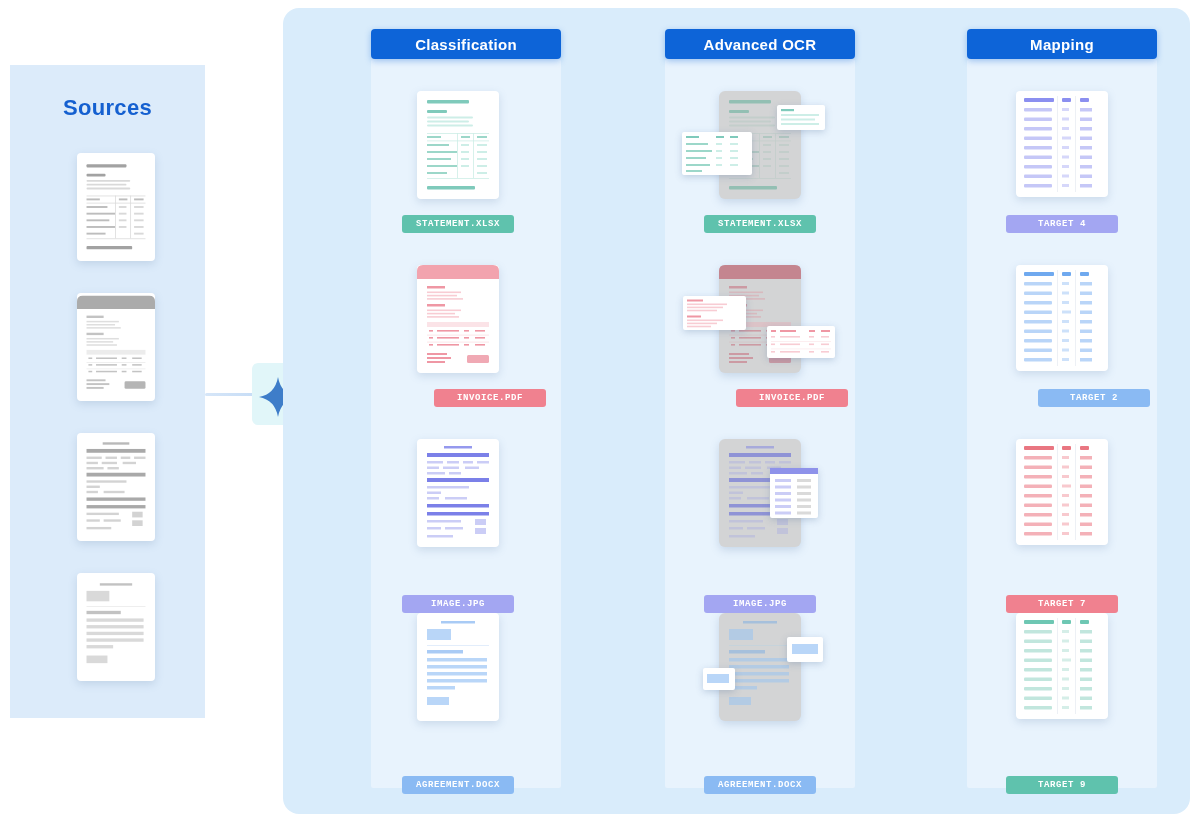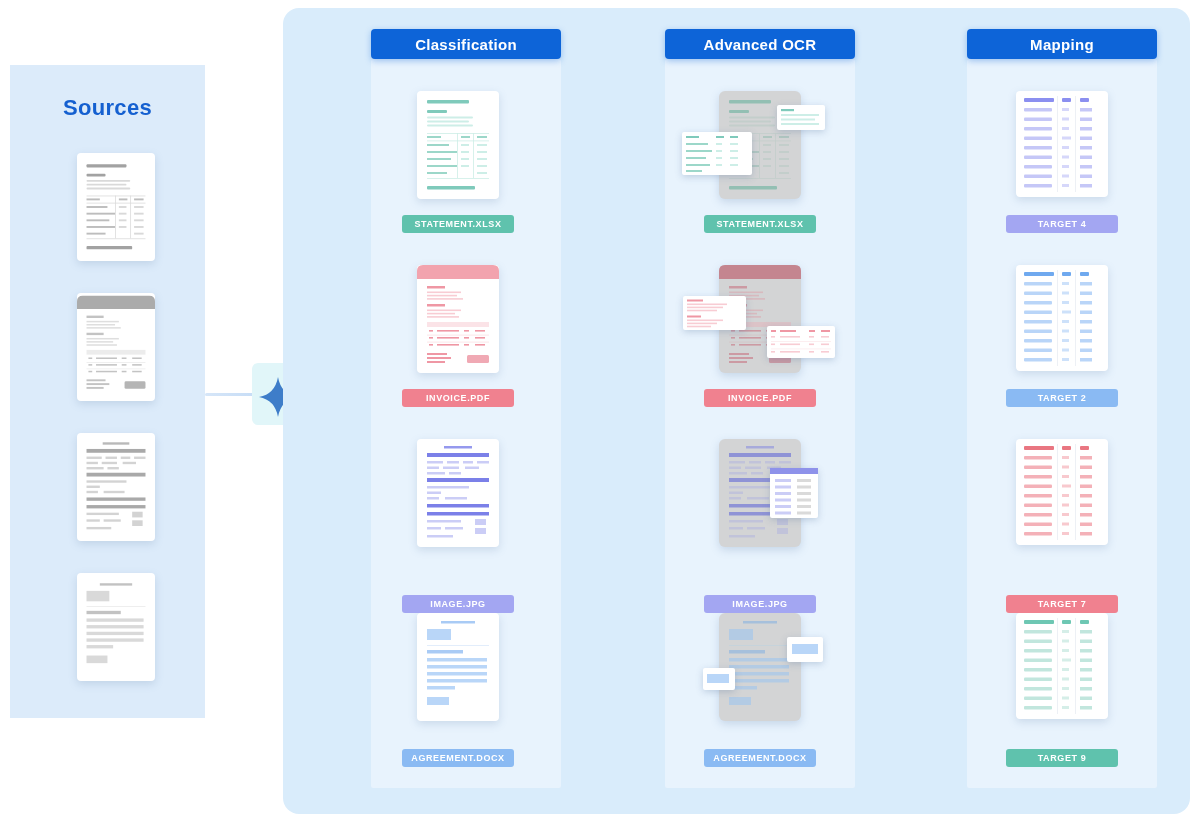--- a/index.html
+++ b/index.html
@@ -11,33 +11,33 @@
   .sources-title { position:absolute; left:0; top:30px; width:100%; text-align:center; font-size:22px; font-weight:bold; letter-spacing:.3px; }
 
   
   .doc { position:absolute; width:82px; height:108px; background:#fff; border-radius:4px; box-shadow:0 3px 9px rgba(96,128,170,.22); }
   .doc svg { position:absolute; inset:0; width:100%; height:100%; }
   .src-doc { left:67px; width:78px; height:108px; }
   .s1 { top:88px; } .s2 { top:228px; } .s3 { top:368px; } .s4 { top:508px; }
 
   
   .r1 { top:91px; } .r2 { top:265px; } .r3 { top:439px; } .r4 { top:613px; }
-  .b1 { top:215px; } .b2 { top:389px; } .b3 { top:595px; } .b4 { top:749px; }
+  .b1 { top:215px; } .b2 { top:389px;margin-left:32px; } .b3 { top:595px; } .b4 { top:776px; }
 
   
   .main-panel { position:absolute; left:283px; top:8px; width:907px; height:806px; background:#d9ecfb; border-radius:16px; }
   .col-body { position:absolute; top:59px; width:190px; height:729px; background:#e8f3fd; border-radius:2px; }
   .col1 { left:363px;margin-left:8px; } .col2 { left:665px; } .col3 { left:967px; }
   .col-header { position:absolute; top:29px; width:190px; height:30px; border-radius:4px; color:#fff;
     font-size:15px; font-weight:600; display:flex; align-items:center; justify-content:center;
     letter-spacing:.3px; box-shadow:0 2px 6px rgba(13,100,216,.35); }
 
   
   .badge { position:absolute; width:112px; height:18px; border-radius:3px; color:#fff; font-size:9px;
-    font-weight:bold; letter-spacing:.6px; display:flex; align-items:center; justify-content:center; }
+    font-weight:bold; letter-spacing:.6px; display:flex; align-items:center; justify-content:center;font-family:Liberation Mono, monospace; }
   .bcol1 { left:402px; } .bcol2 { left:704px; } .bcol3 { left:1006px; }
 
   
   .dcol1 { left:417px; } .dcol2 { left:719px; } .dcol3 { left:1016px; width:92px; height:106px; }
   .ocr-doc { background:#d3d4d5; border-radius:6px; box-shadow:0 3px 9px rgba(96,128,170,.25); }
 
   
   .g-invoice { --d:#a2a2a2; --m:#bdbdbd; --l:#d9d9d9; }
   .g-web     { --hd:#ababab; --m:#c3c3c3; --l:#dedede; --tbl:#ececec; --btn:#b5b5b5; }
   .g-form    { --d:#a9a9a9; --m:#b9b9b9; --l:#d3d3d3; }

